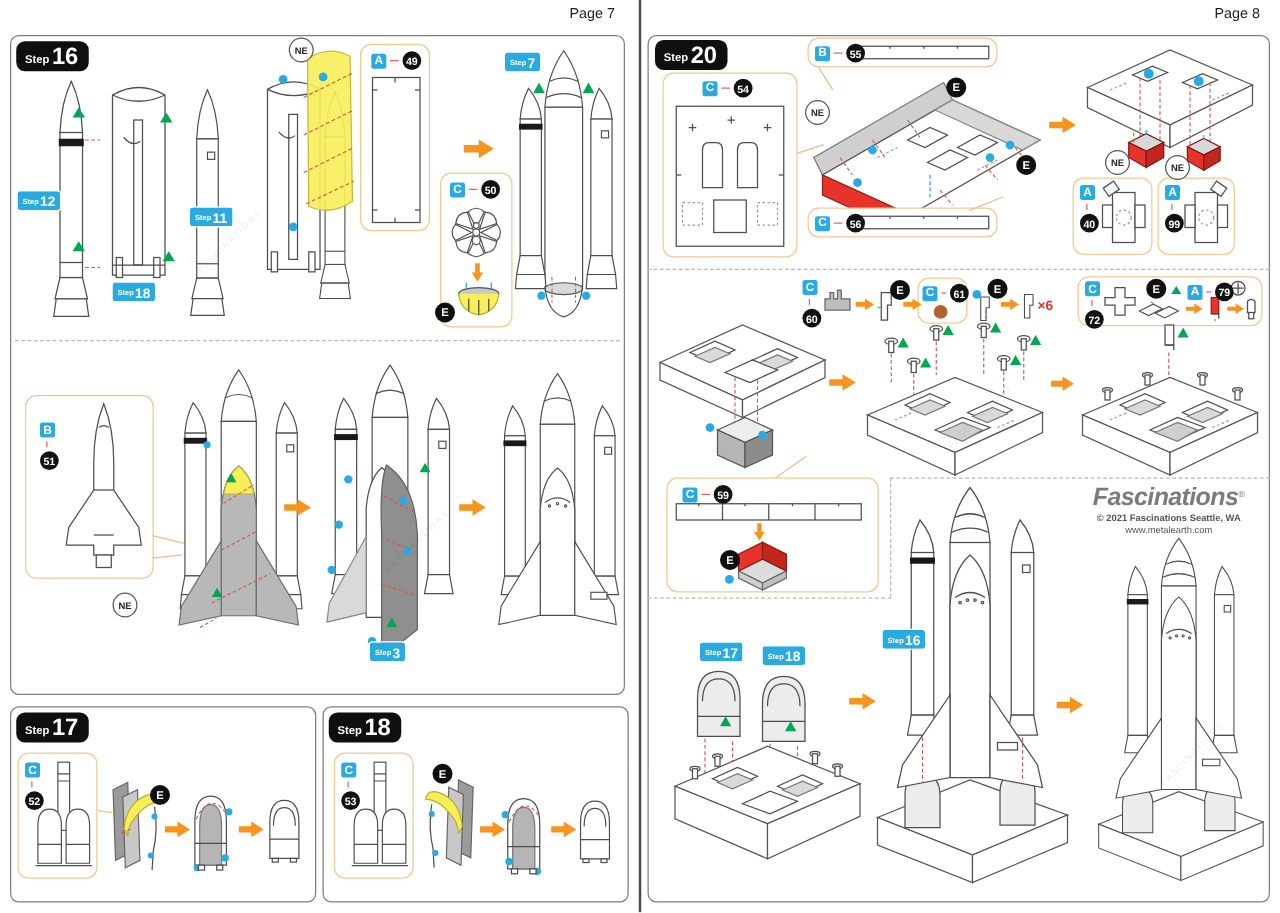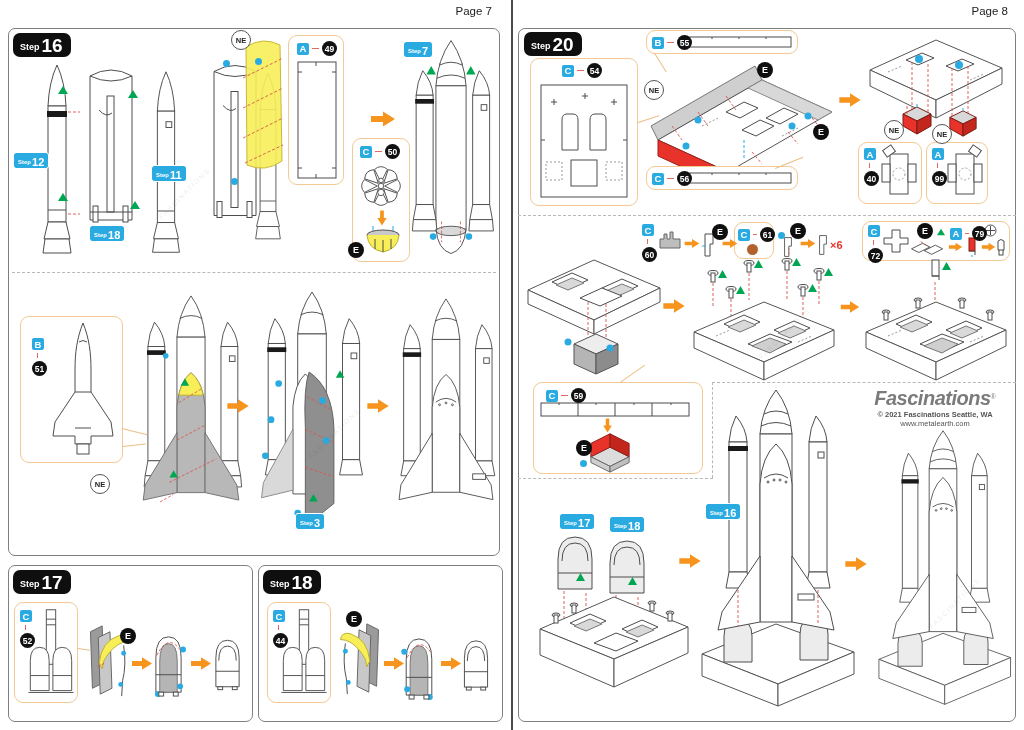--- a/index.html
+++ b/index.html
@@ -448,21 +448,21 @@
         <path class="ink" d="M4 58 Q4 44 14 44 Q24 44 24 58 L24 90 L4 90Z"></path>
         <path class="ink" d="M28 58 Q28 44 38 44 Q48 44 48 58 L48 90 L28 90Z"></path>
         <line class="ln" x1="4" y1="74" x2="24" y2="74"></line>
         <line class="ln" x1="28" y1="74" x2="48" y2="74"></line>
         <line class="ln" x1="2" y1="92" x2="50" y2="92"></line>
       </svg>
     </div>
 <div class="plabel vert" style="left:273px;top:610px">
   <span class="pletter">C</span>
   <span class="pdash-v"></span>
-  <span class="pnum">44</span>
+  <span class="pnum">53</span>
 </div>
 <div class="ebadge" style="left:346px;top:611px">E</div>
 <div class="el" style="left:338px;top:620px;width:44px;height:78px">
 <svg viewBox="0 0 44 80">
         <g transform="translate(44,0) scale(-1,1)">
           <path d="M3 10 L15 4 L17 62 L5 68Z" fill="#9b9b9b" stroke="#666"></path>
           <path d="M11 16 L23 10 L25 68 L13 74Z" fill="#c8c8c8" stroke="#666"></path>
           <path class="yel" d="M12 42 Q14 20 32 14 Q41 12 42 20 Q31 20 21 33 Q15 40 15 48Z"></path>
           <path class="ln" d="M37 24 Q40 44 36 60 L35 76"></path>
           <circle class="bd" cx="37" cy="32" r="2.5"></circle>

